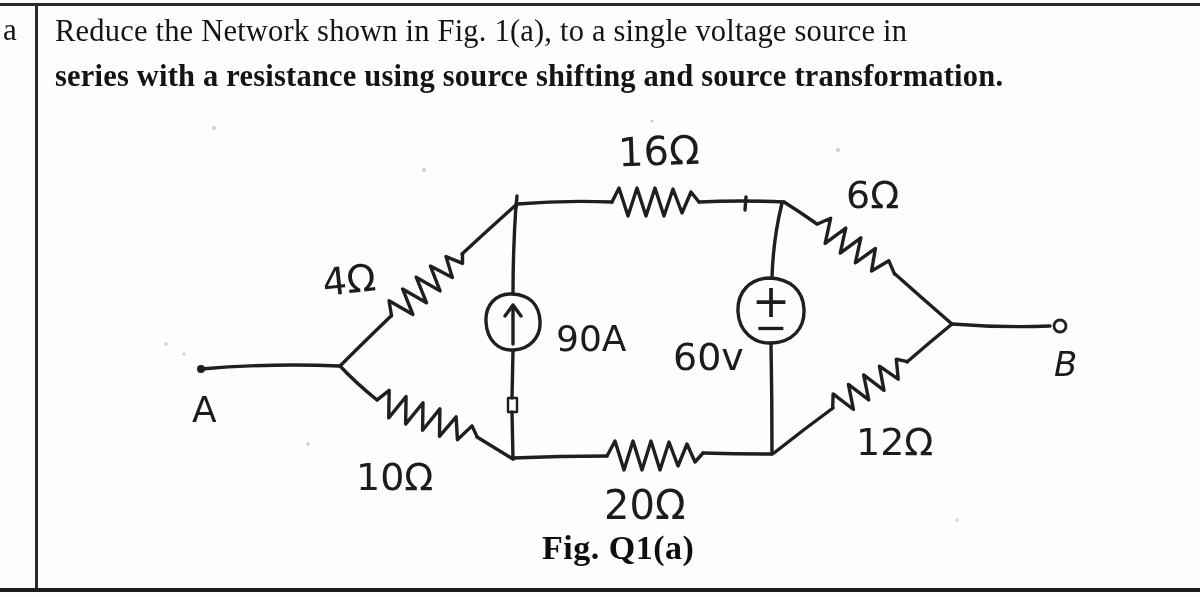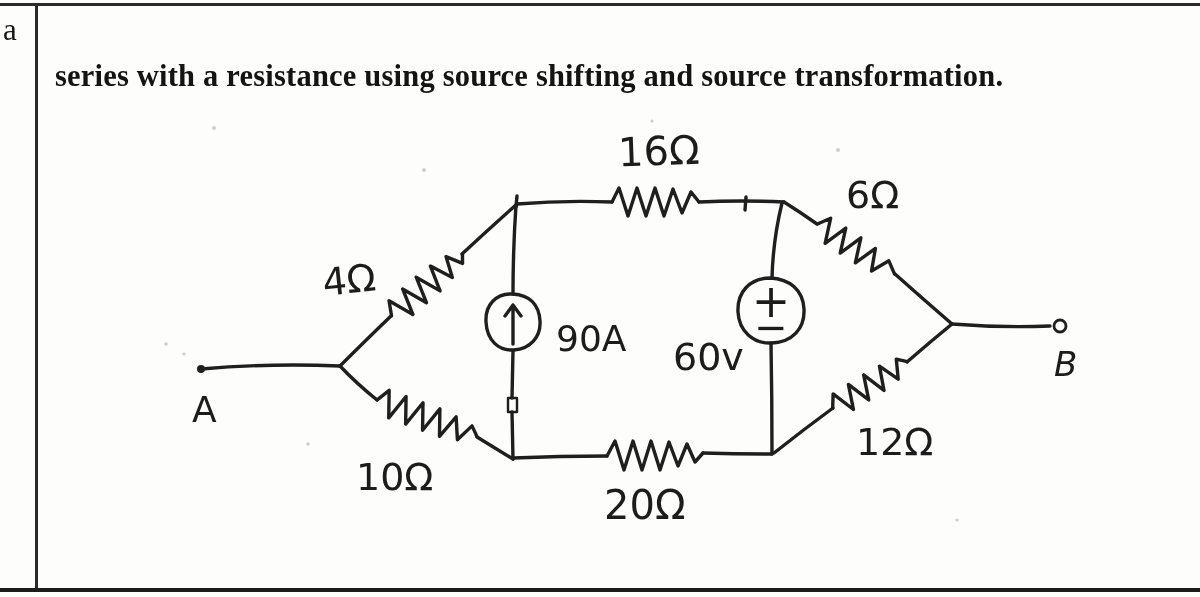--- a/index.html
+++ b/index.html
@@ -51,20 +51,21 @@
 <body>
 
 <div class="page">
 
   <div class="border-top"></div>
   <div class="border-left"></div>
   <div class="border-bottom"></div>
 
   <div class="row-label">a</div>
 
+  <div class="question-line q-line1">Reduce the Network shown in Fig. 1(a), to a single voltage source in</div>
   <div class="question-line q-line2">series with a resistance using source shifting and source transformation.</div>
 
   <svg class="circuit" viewBox="0 0 1200 597">
 
     <g fill="#b9b9b4" opacity="0.7">
       <circle cx="214" cy="128" r="2"></circle>
       <circle cx="424" cy="170" r="2"></circle>
       <circle cx="652" cy="121" r="1.6"></circle>
       <circle cx="838" cy="150" r="2"></circle>
       <circle cx="166" cy="344" r="1.8"></circle>
@@ -126,14 +127,15 @@
     <text class="hw" x="673" y="370" font-size="38">60v</text>
     <text class="hw" x="356" y="490" font-size="38">10Ω</text>
     <text class="hw" x="604" y="519" font-size="40">20Ω</text>
     <text class="hw" x="856" y="455" font-size="38">12Ω</text>
     <text class="hw" x="192" y="422" font-size="36">A</text>
     <text class="hw" x="1054" y="376" font-size="34" font-style="italic">B</text>
     <text class="hw" x="771" y="317" font-size="46" text-anchor="middle">+</text>
     <text class="hw" x="771" y="341" font-size="40" text-anchor="middle">−</text>
   </svg>
 
+  <div class="caption">Fig. Q1(a)</div>
 
 </div>
 
 </body></html>

